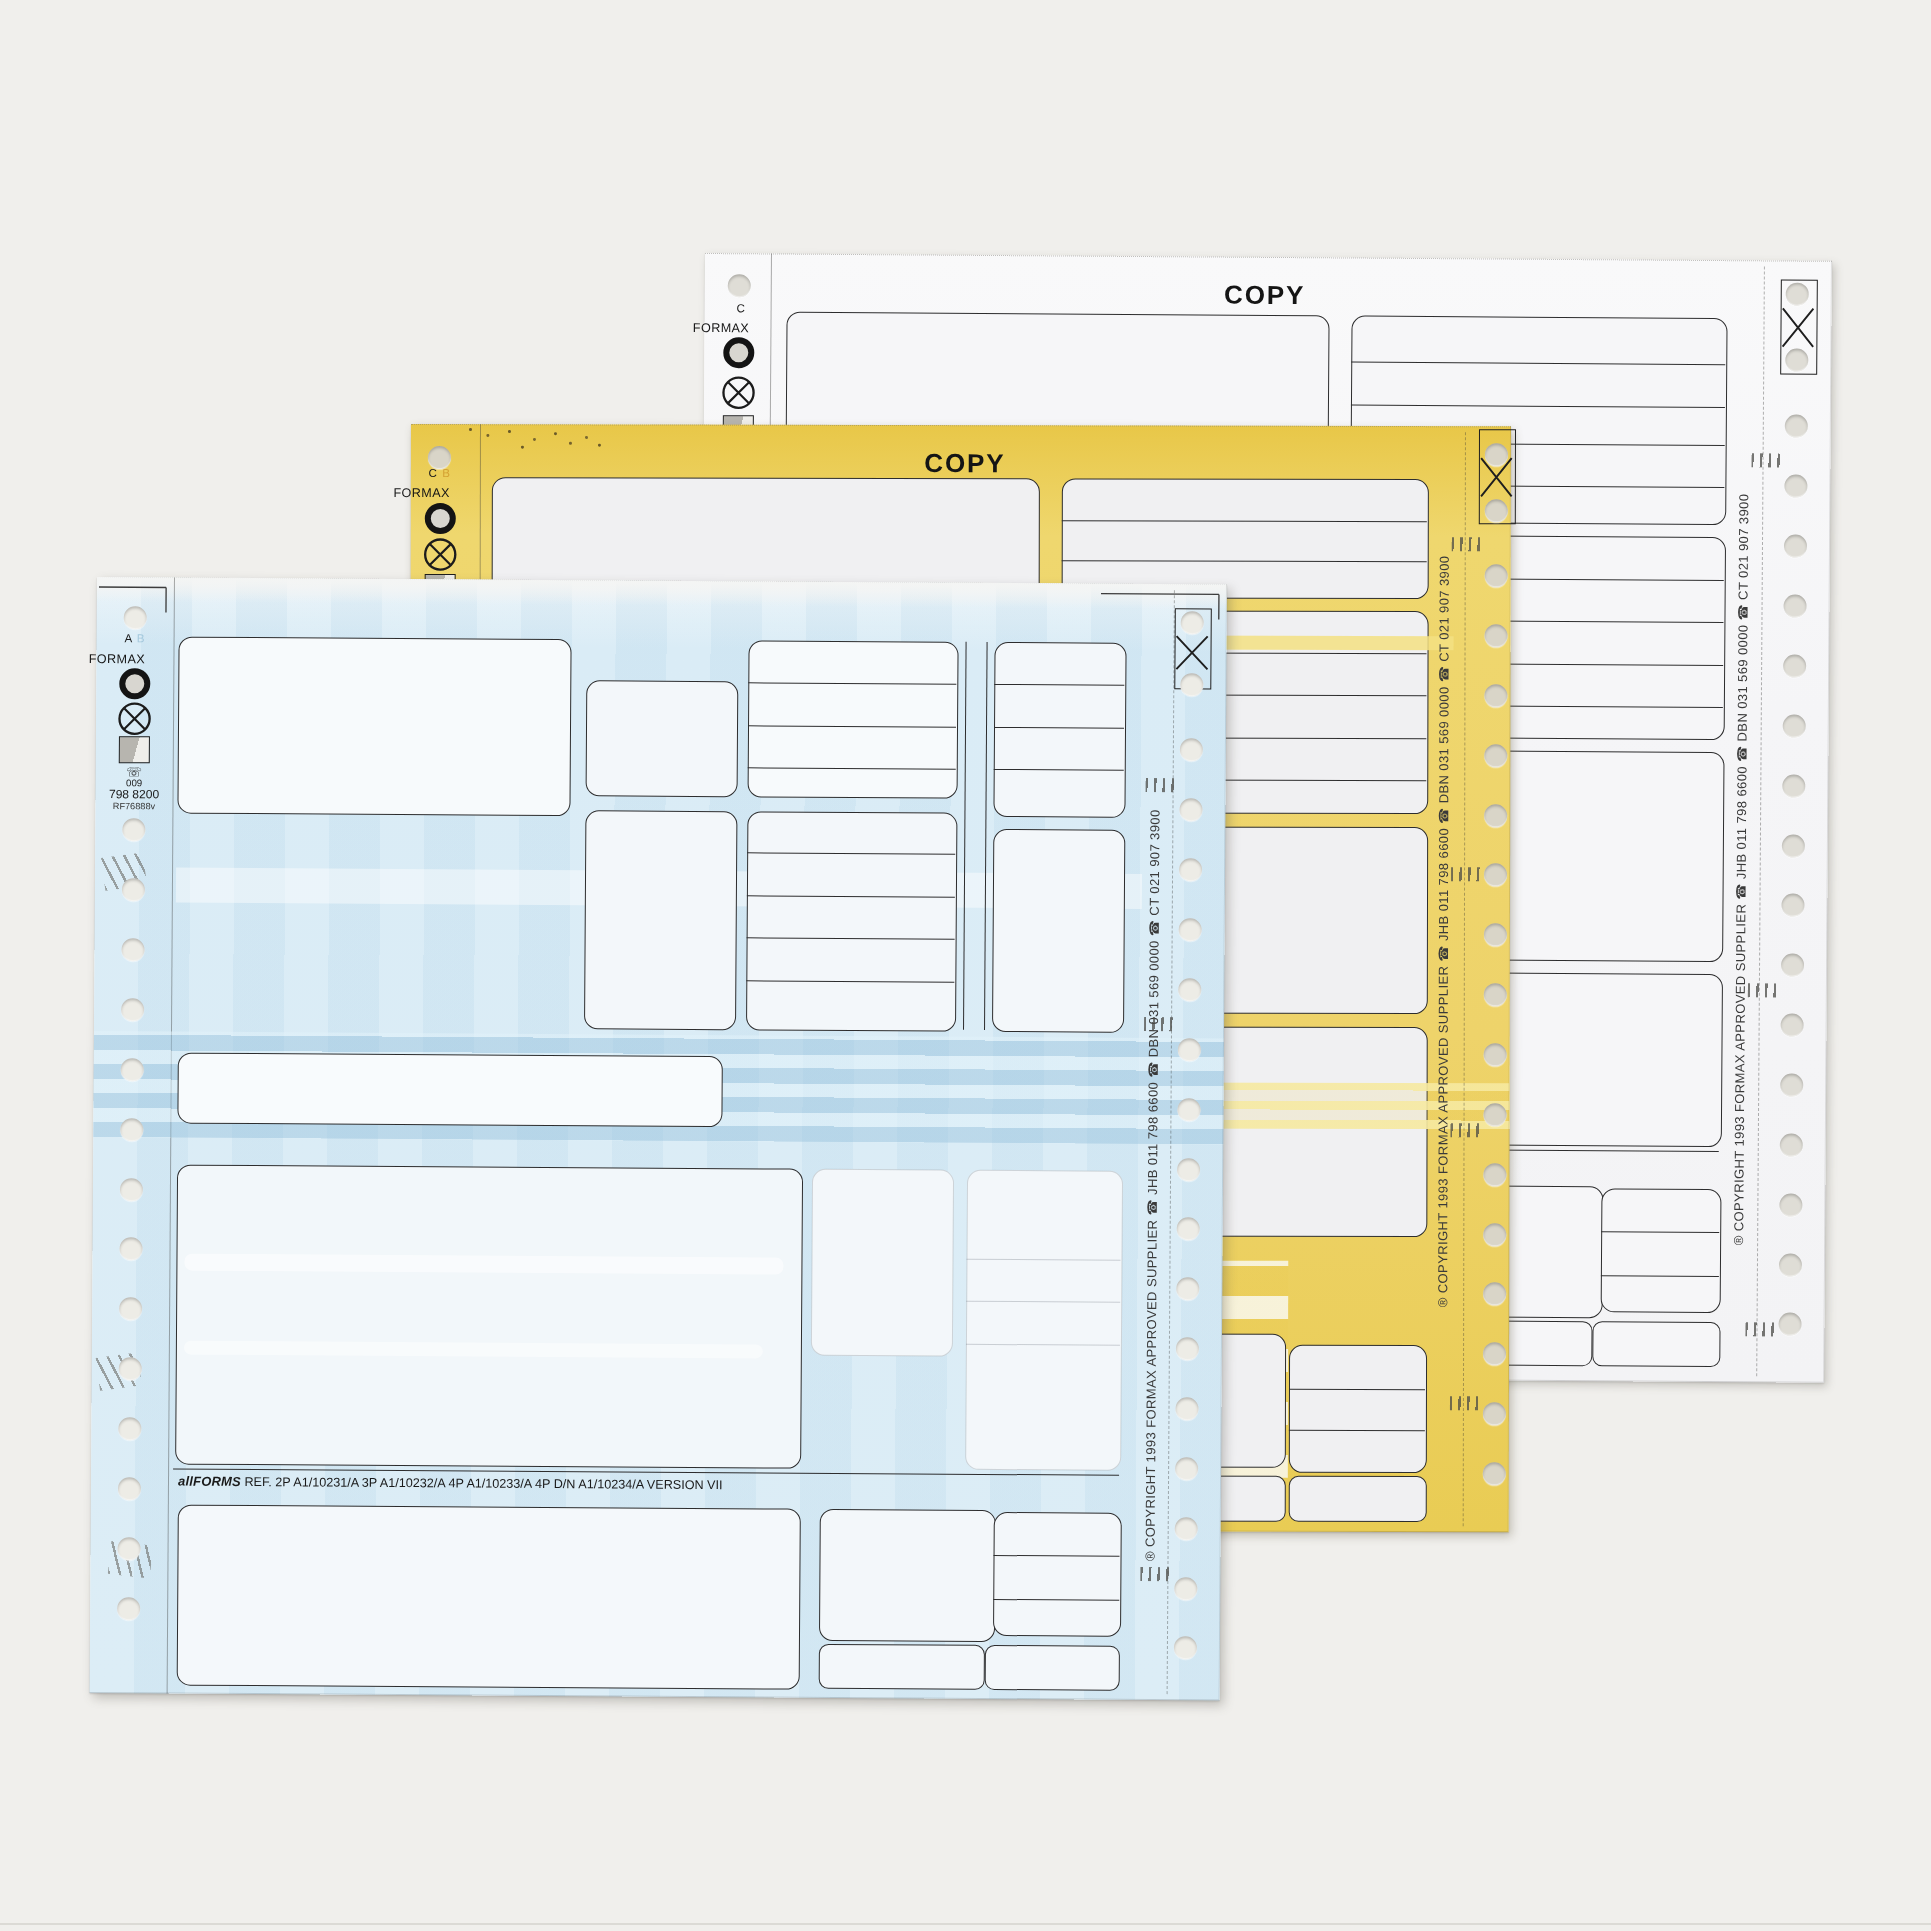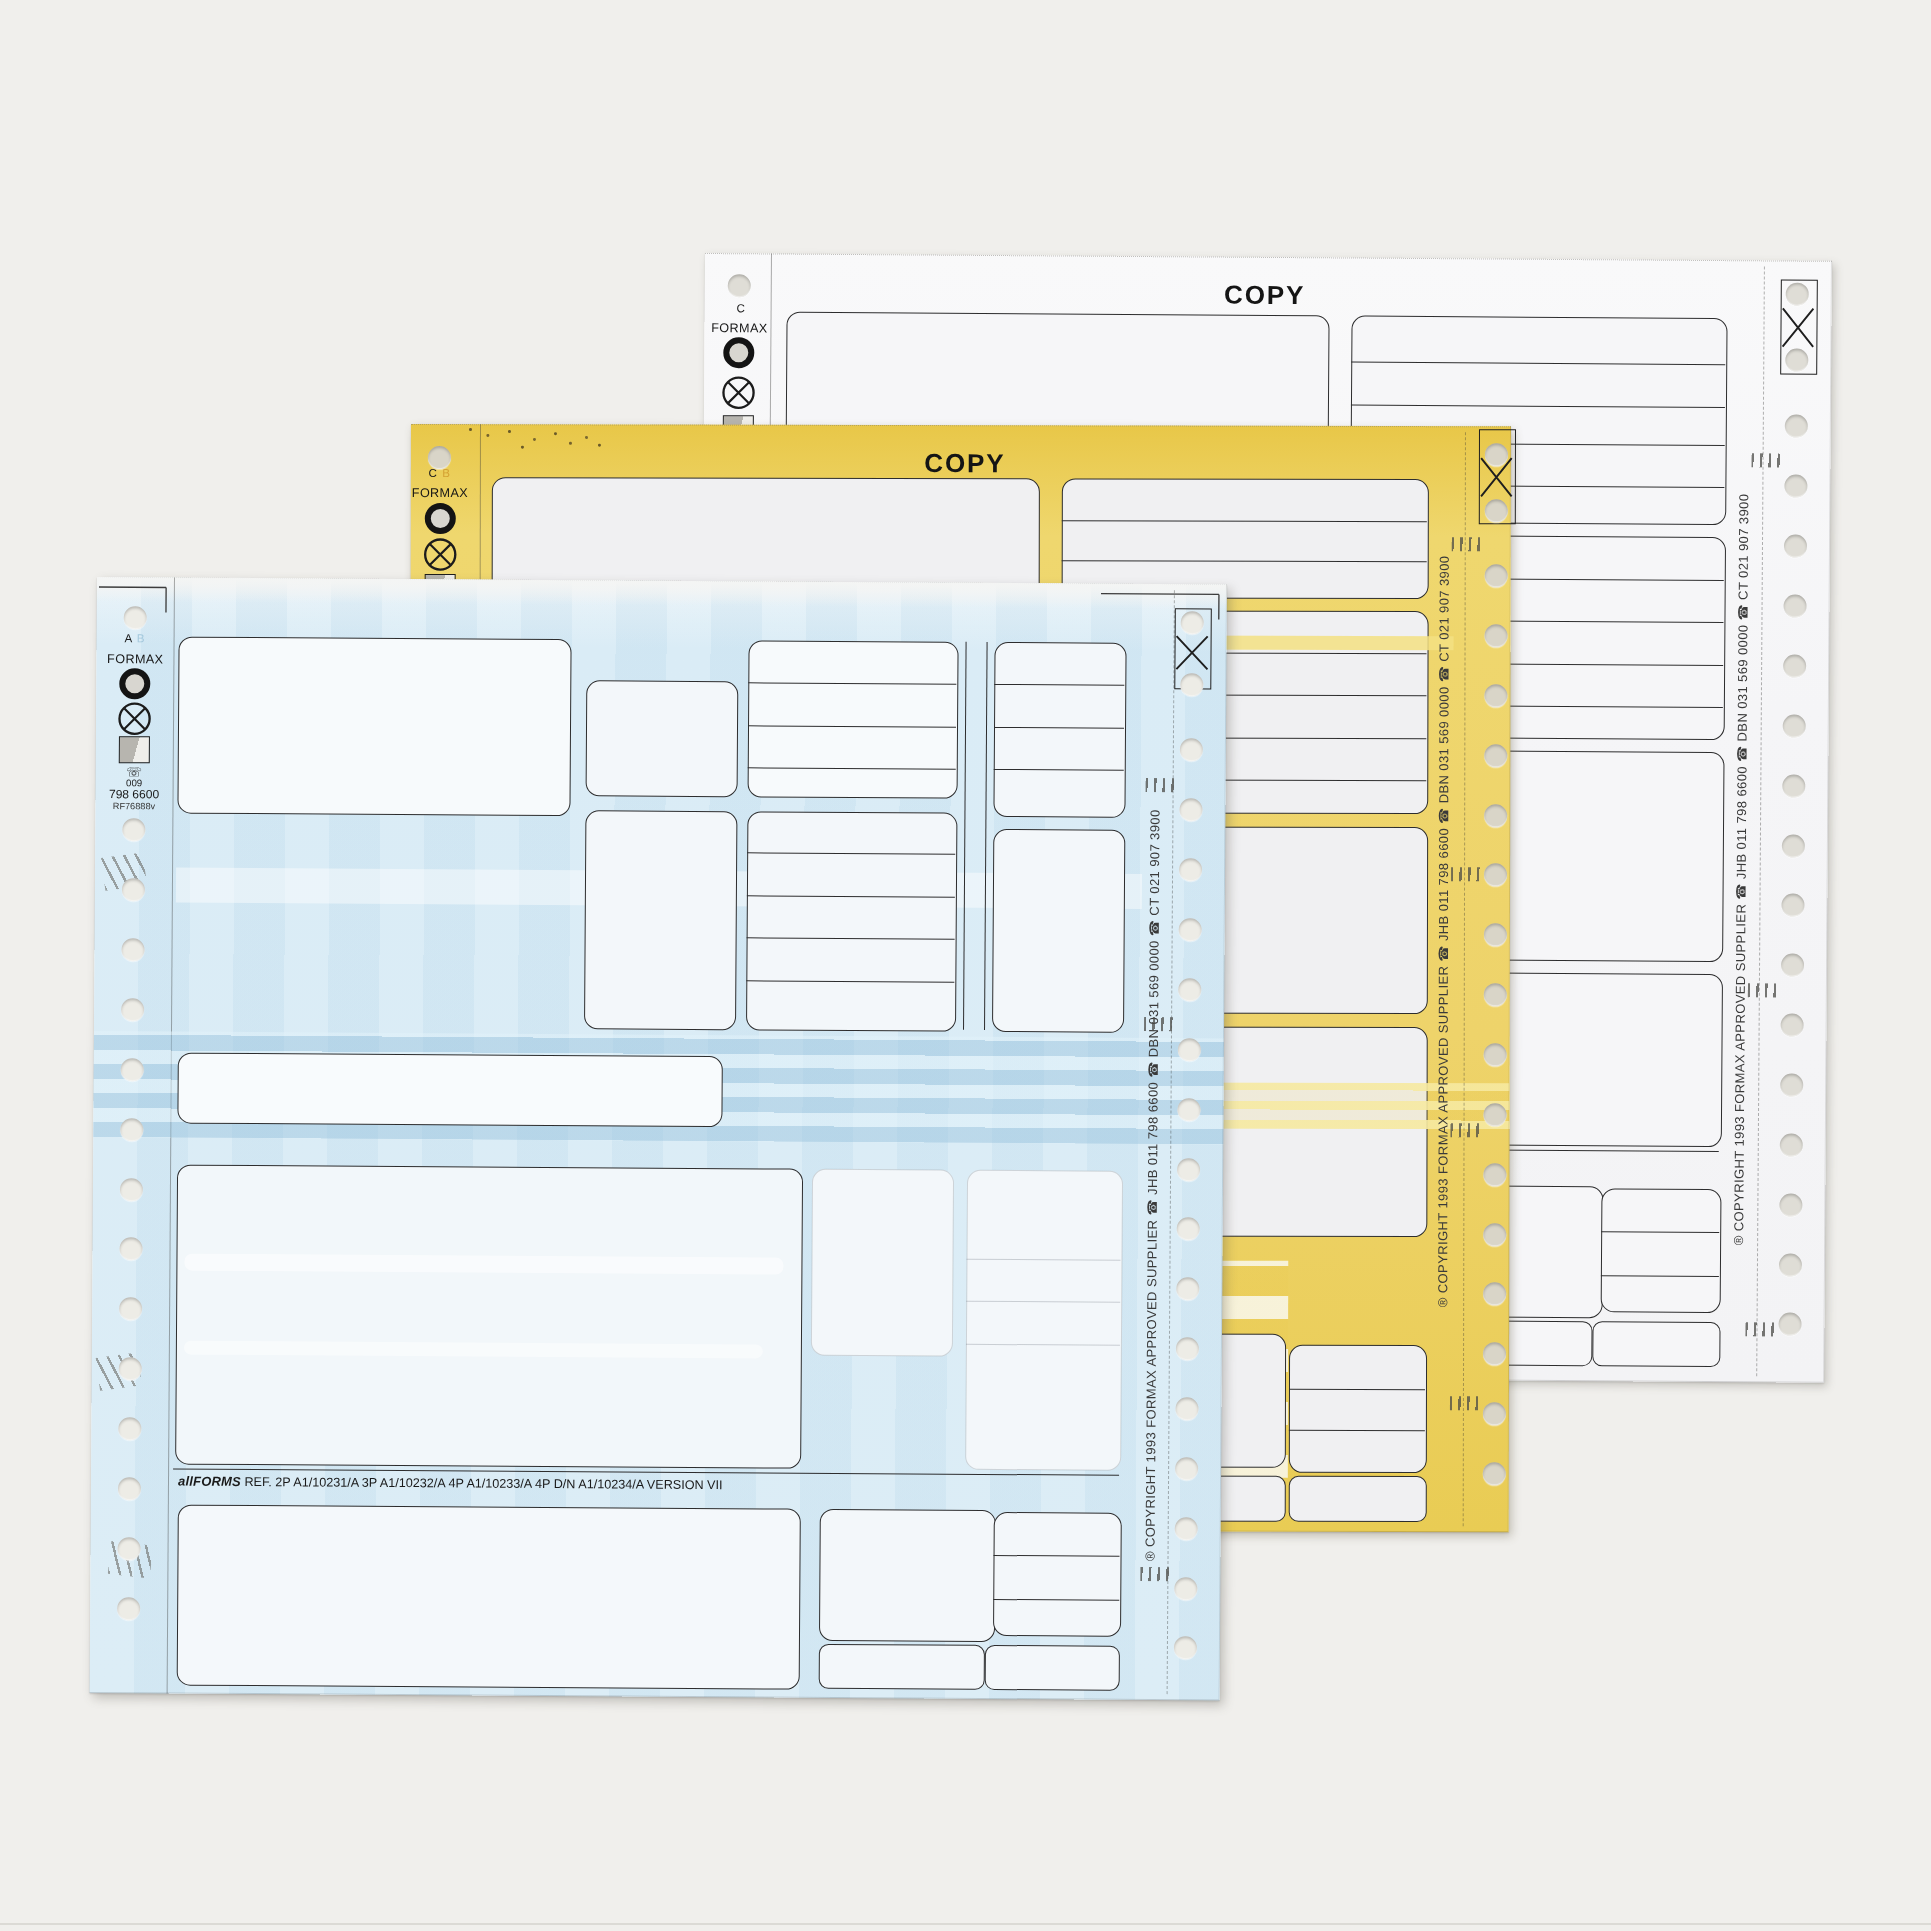--- a/index.html
+++ b/index.html
@@ -59,21 +59,21 @@
   .hole{position:absolute;width:23px;height:23px;border-radius:50%;
     background:#dfddd6;
     box-shadow:inset 0 1.9px 2.9px rgba(0,0,0,.22), inset 0 -1px 1px rgba(255,255,255,.6), 0 1px 1px rgba(255,255,255,.5);}
   .s-blue .hole{background:#edece6;}
   .s-yellow .hole{background:#d9d5c8;}
   .copytext{position:absolute;font-weight:bold;font-size:26px;letter-spacing:1.9px;color:#151515;width:126px;text-align:center;}
   .marginlabel{position:absolute;font-size:11.6px;color:#1c1c1c;width:73px;text-align:center;letter-spacing:1px;}
   .ghostletter{opacity:.85;}
   .s-blue .ghostletter{color:#9cc3d9;}
   .s-yellow .ghostletter{color:#d09a2c;}
-  .brand{position:absolute;font-size:12.6px;color:#161616;width:93px;text-align:center;letter-spacing:0.4px;}
+  .brand{position:absolute;font-size:12.6px;color:#161616;width:93px;text-align:left;letter-spacing:0.4px;}
   .ring{position:absolute;width:31px;height:31px;border-radius:50%;border:6.8px solid #141414;background:#d8d6d0;box-sizing:border-box;}
   .icon-svg{position:absolute;}
   .halfsq{position:absolute;width:29px;height:25px;border:1.9px solid #1d1d1d;background:linear-gradient(105deg,#b7b5af 0 55%,#efeeea 55%);}
   .vtext{position:absolute;transform:rotate(-90deg);transform-origin:left top;white-space:nowrap;
     font-size:13px;color:#3a3a3a;letter-spacing:0.4px;width:743px;}
   .ticks{position:absolute;width:33px;height:13.5px;opacity:.75;
     background:repeating-linear-gradient(93deg,#4a4a46 0 2.4px,transparent 2.4px 8.7px);}
   .claw{position:absolute;width:42px;height:33px;opacity:.6;transform:rotate(-8deg);
     background:repeating-linear-gradient(70deg,#6b6b66 0 2.4px,transparent 2.4px 10.6px);}
   .xbox{position:absolute;border:1.9px solid #1f1f1f;background:transparent;}
@@ -284,21 +284,21 @@
   <div class="marginlabel" style="left:1.9px;top:54px"><span>A</span> <span class="ghostletter">B</span></div>
   <div class="brand" style="left:-7.7px;top:75px">FORMAX</div>
   <div class="ring" style="left:23px;top:91px"></div>
   <svg class="icon-svg" style="left:21px;top:124px" width="35" height="35" viewBox="0 0 36 36">
     <circle cx="18" cy="18" r="15.5" fill="none" stroke="#1c1c1c" stroke-width="2.4"></circle>
     <path d="M7.5 7.5 L28.5 28.5 M28.5 7.5 L7.5 28.5" stroke="#1c1c1c" stroke-width="2.2"></path>
   </svg>
   <div class="halfsq" style="left:23px;top:159px"></div>
   <div style="position:absolute;left:0;top:187px;width:77px;text-align:center;font-size:12.6px;color:#222"><span>☏</span></div>
   <div style="position:absolute;left:0;top:200px;width:77px;text-align:center;font-size:9.7px;color:#222">009</div>
-  <div style="position:absolute;left:0;top:210px;width:77px;text-align:center;font-size:12px;color:#161616">798 6600</div>
+  <div style="position:absolute;left:0;top:210px;width:77px;text-align:center;font-size:12px;color:#161616">798 8200</div>
   <div style="position:absolute;left:0;top:224px;width:77px;text-align:center;font-size:9.2px;color:#333">RF76888v</div>
 
   <div class="claw" style="left:7.7px;top:278px"></div>
   <div class="claw" style="left:5.8px;top:778px"></div>
   <div class="claw" style="left:19.3px;top:966px;transform:rotate(6deg)"></div>
 
   <div class="band" style="left:0;top:454px;width:1130px;height:106px;
        background:repeating-linear-gradient(0deg, rgba(150,193,220,.45) 0 15.4px, rgba(225,242,250,.55) 15.4px 29px);"></div>
   <div class="band" style="left:81px;top:290px;width:966px;height:35px;background:rgba(255,255,255,.45);"></div>
 

